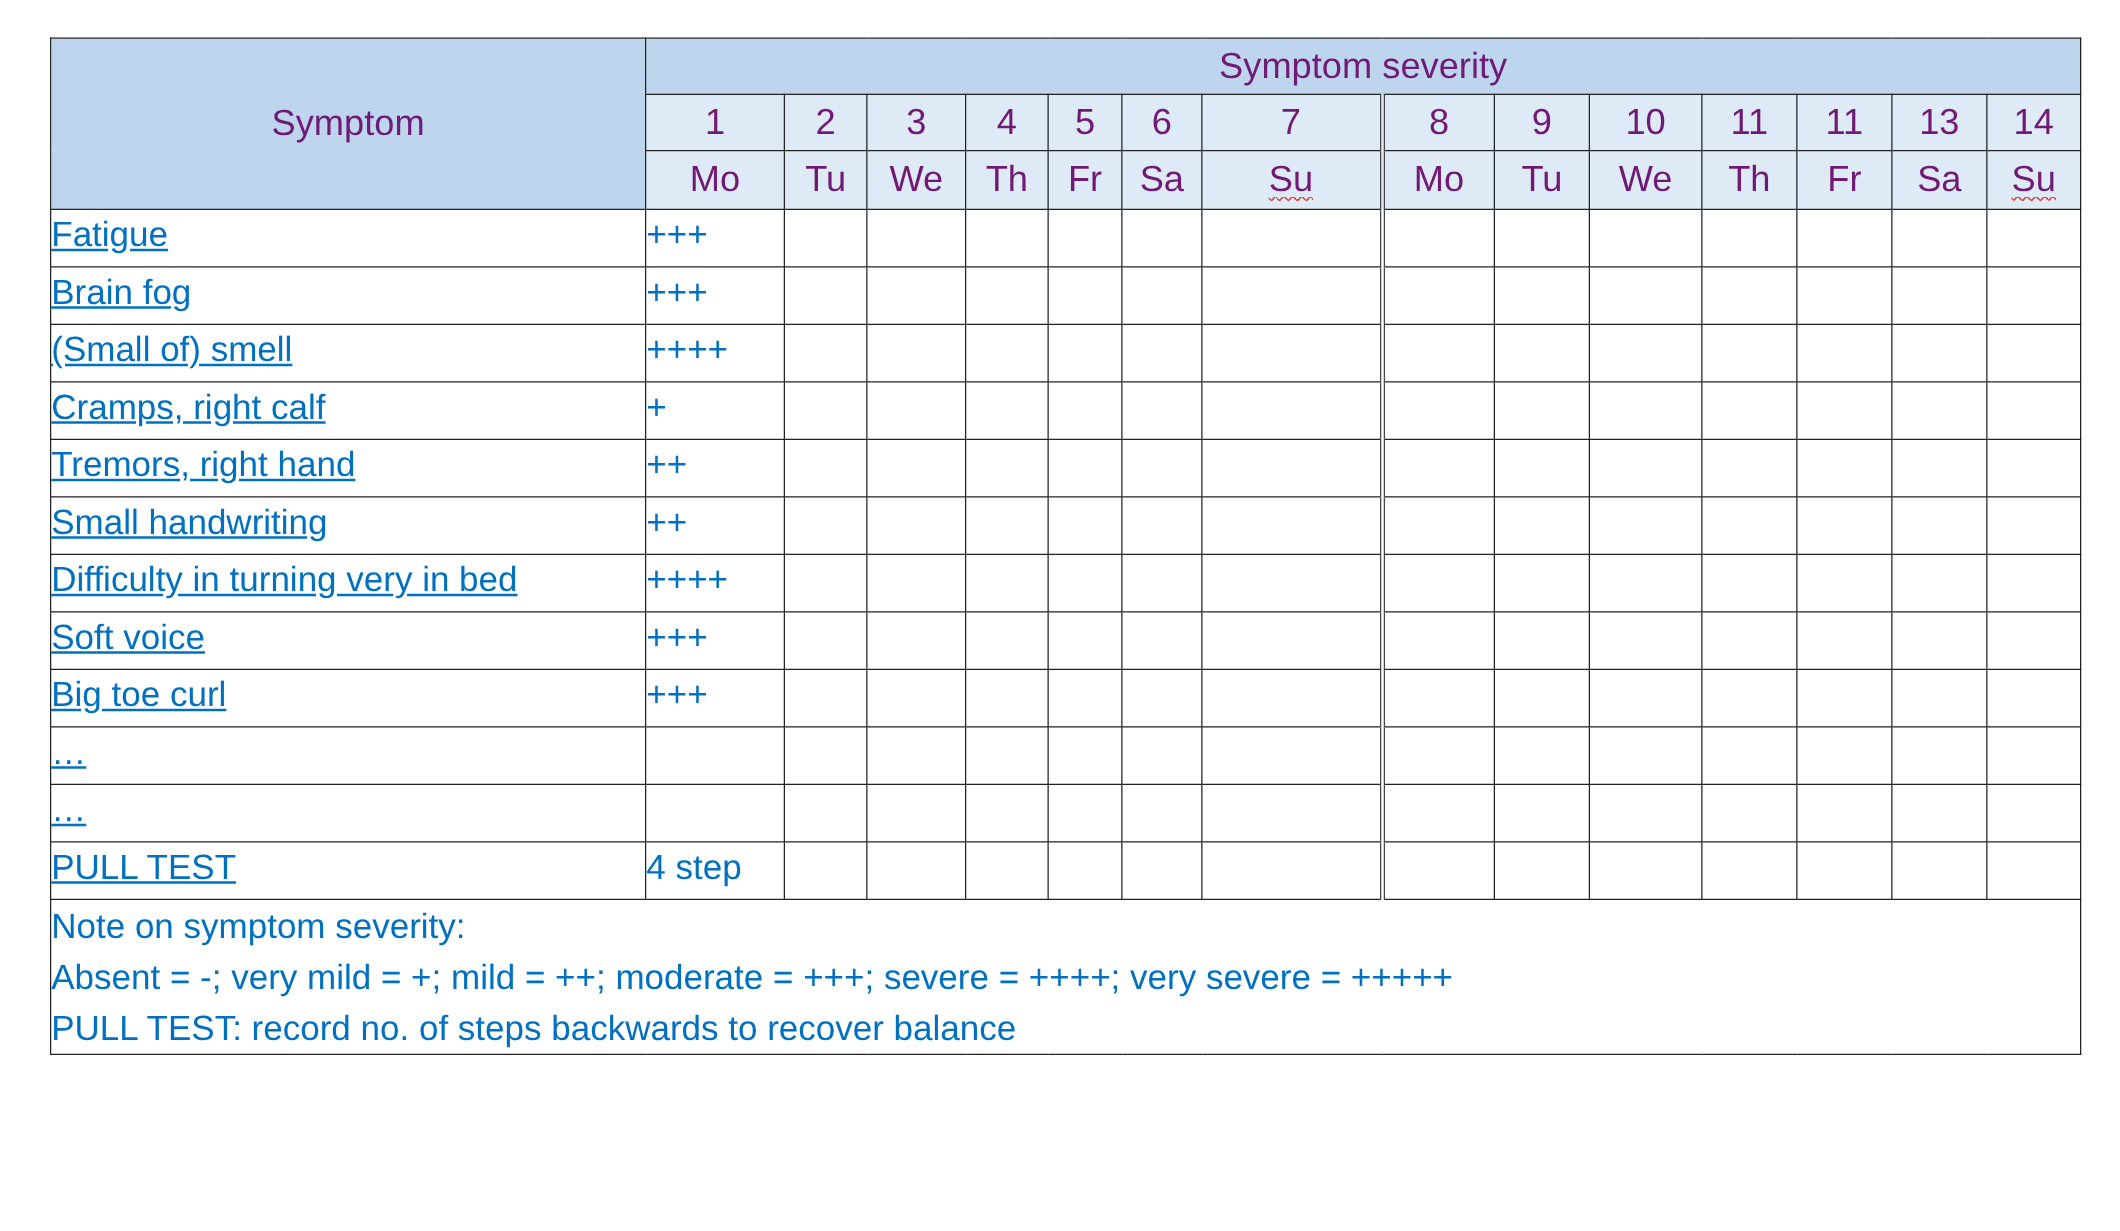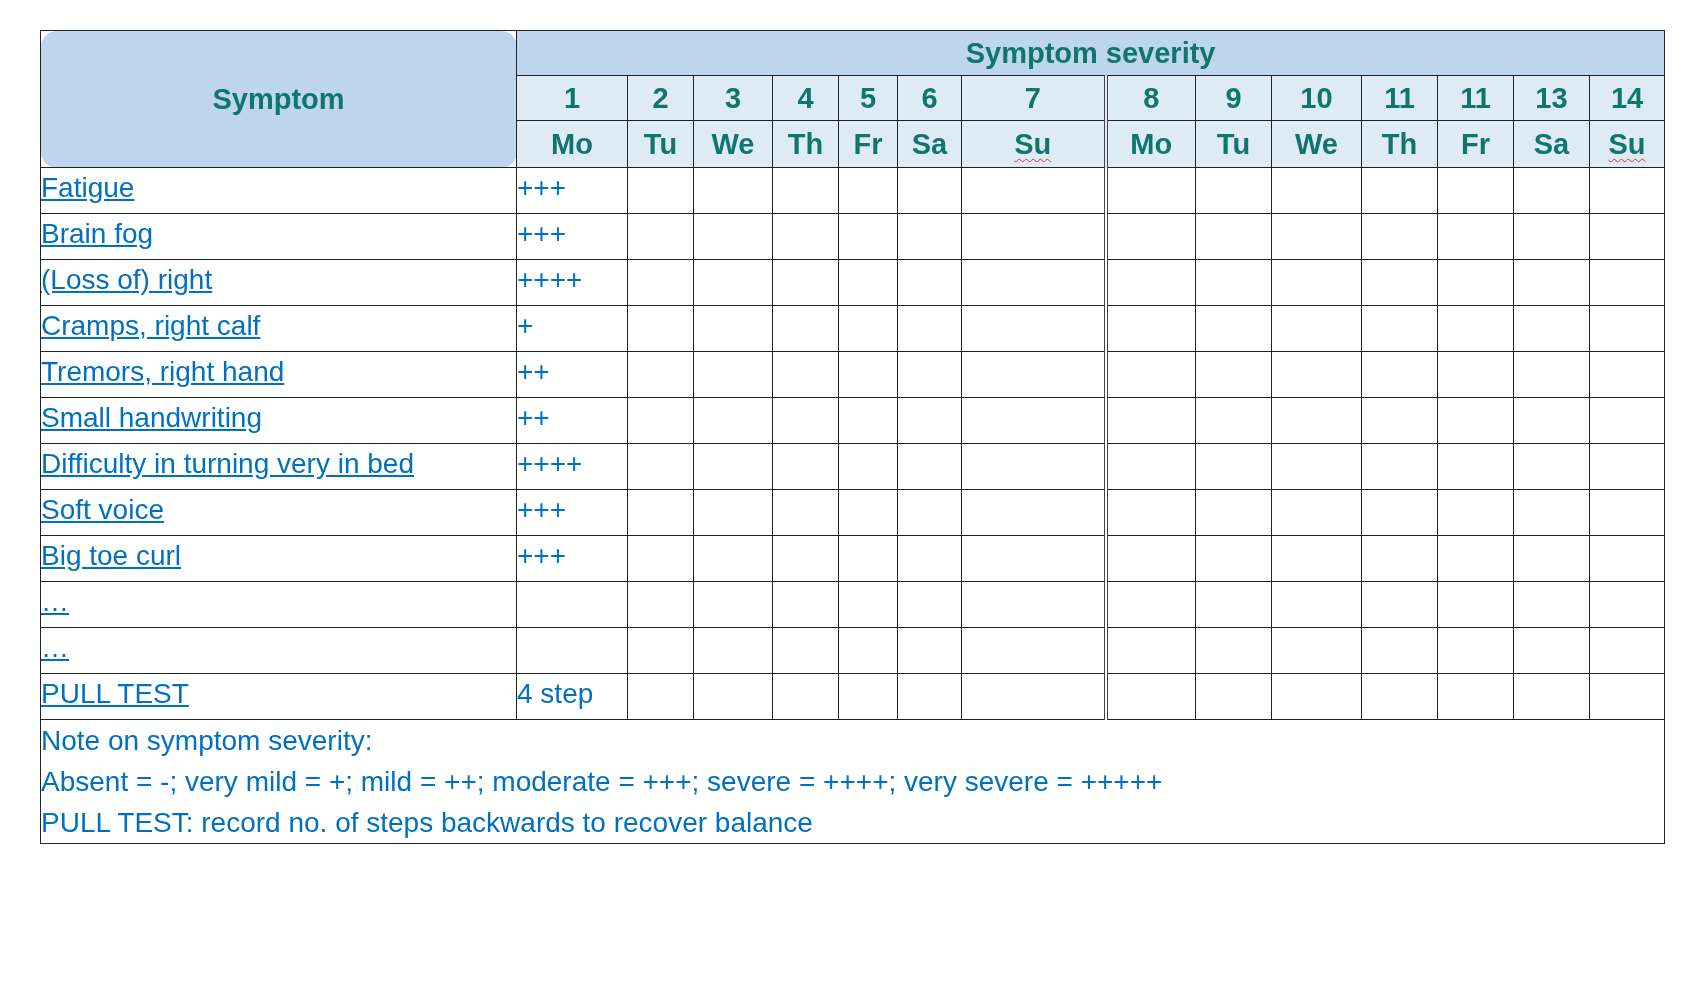--- a/index.html
+++ b/index.html
@@ -1,22 +1,22 @@
 <!DOCTYPE html>
 <html><head>
 <meta charset="utf-8">
 <style>
   html, body { margin:0; padding:0; background:#ffffff; }
   body { width:1696px; height:985px; position:relative; overflow:hidden;
          font-family:"Liberation Sans", "DejaVu Sans", sans-serif; color:#0070C0; }
   table.tracker { position:absolute; left:40px; top:30px; border-collapse:collapse;
                   table-layout:fixed; width:1625px; }
   table.tracker td, table.tracker th { border:1.5px solid #222; padding:0; }
-  th { font-weight:bold; font-size:29px; color:#0f766e; text-align:center; }
-  th.sym-head { background:#BDD6EE; border-left:2px solid #6b6f75;border-radius:16px; }
+  th { font-weight:normal; font-size:29px; color:#701a75; text-align:center; }
+  th.sym-head { background:#BDD6EE; border-left:2px solid #6b6f75; }
   th.sev-head { background:#BDD6EE; height:44px; border-top:2px solid #6b6f75; border-right:2px solid #6b6f75; border-bottom:1px solid #7f8fa0; }
   th.num, th.day { background:#DEEAF6; height:44px; }
   th.day { height:46px; }
   .su { text-decoration: underline wavy #e0342e; text-decoration-thickness:1px; text-underline-offset:4px; }
   td { font-size:28px; color:#0070C0; height:45px; vertical-align:top; }
   td.sym { padding:6px 0 0 18px; line-height:40px; border-left:2px solid #6b6f75;text-decoration:underline; }
   td.val { padding:6px 0 0 18px; line-height:40px; }
   td.last { border-right:2px solid #6b6f75; }
   .dbl-left { border-left:4px double #444 !important; }
   td.note { padding:6px 0 6px 18px; line-height:41px; border-left:2px solid #6b6f75; border-right:2px solid #6b6f75; border-bottom:2px solid #6b6f75; }
@@ -110,21 +110,21 @@
         <td class="val"></td>
         <td class="val dbl-left"></td>
         <td class="val"></td>
         <td class="val"></td>
         <td class="val"></td>
         <td class="val"></td>
         <td class="val"></td>
         <td class="val last"></td>
       </tr>
       <tr>
-        <td class="sym">(Loss of) right</td>
+        <td class="sym">(Small of) smell</td>
         <td class="val">++++</td>
         <td class="val"></td>
         <td class="val"></td>
         <td class="val"></td>
         <td class="val"></td>
         <td class="val"></td>
         <td class="val"></td>
         <td class="val dbl-left"></td>
         <td class="val"></td>
         <td class="val"></td>

